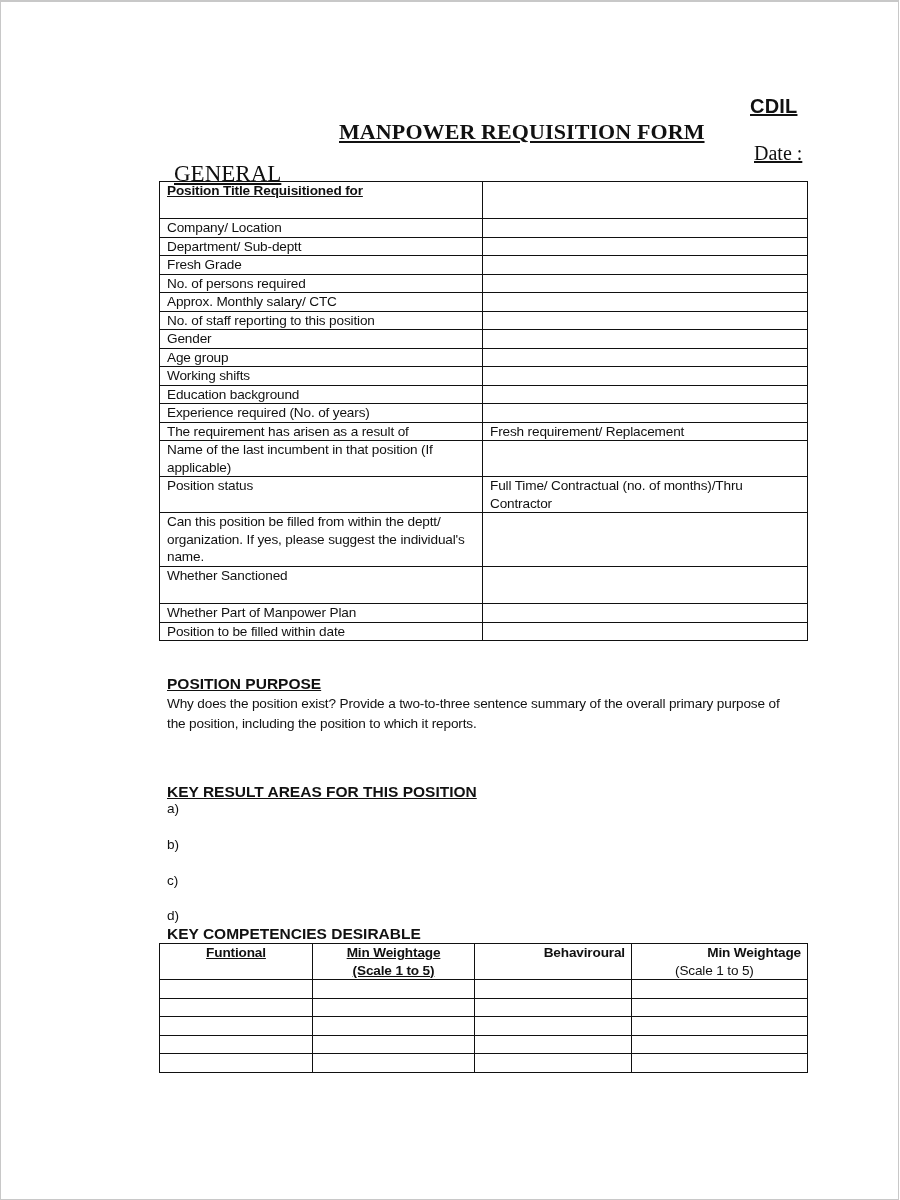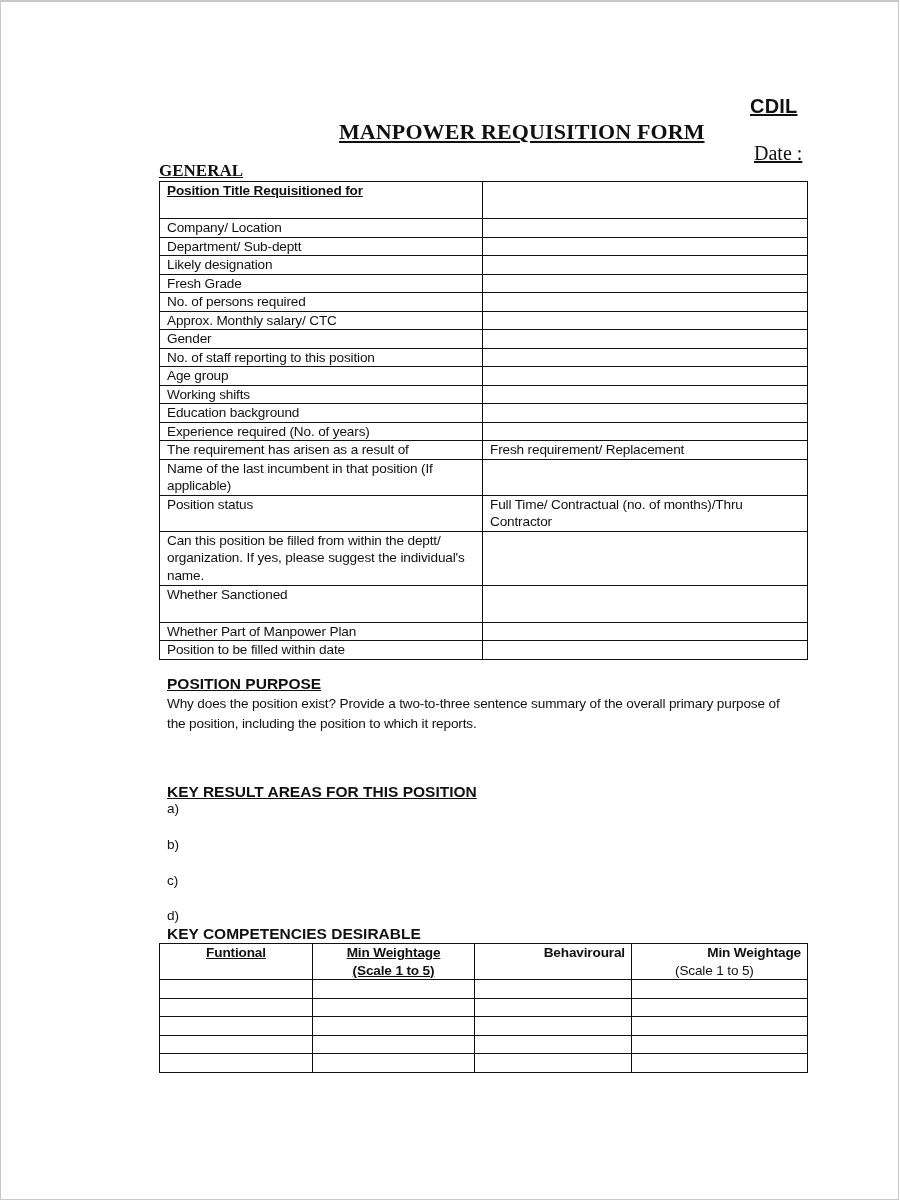--- a/index.html
+++ b/index.html
@@ -2,21 +2,21 @@
 <html><head>
 <meta charset="utf-8">
 <style>
   html, body { margin:0; padding:0; }
   body { width:900px; height:1200px; background:#ffffff; position:relative; overflow:hidden; font-family:"Liberation Sans", sans-serif; color:#111; }
   .page-border { position:absolute; left:0; top:0; width:897px; height:1197px; border:1.5px solid #c8c8c8; border-top-width:2px; }
   .abs { position:absolute; }
   .company { left:750px; top:95px; font-family:"Liberation Sans", sans-serif; font-weight:bold; font-size:20px; text-decoration:underline; letter-spacing:0.2px; }
   .title { left:339px; top:119px; font-family:"Liberation Serif", serif; font-weight:bold; font-size:22px; text-decoration:underline; letter-spacing:0.1px; }
   .date { left:754px; top:142px; font-family:"Liberation Serif", serif; font-size:20px; text-decoration:underline; }
-  .general { left:159px; top:161px; font-family:"Liberation Serif", serif; font-weight:bold; font-size:17px; text-decoration:underline; }
+  .general { left:174px; top:161px; font-family:"Liberation Serif", serif; font-weight:normal; font-size:23px; text-decoration:underline; }
 
   table.grid { position:absolute; border-collapse:collapse; table-layout:fixed; }
   table.grid td { border:1.6px solid #111; padding:0 7px; font-size:13.6px; line-height:17.5px; vertical-align:top; overflow:hidden; letter-spacing:-0.15px; }
   table.general-table { left:159px; top:181px; width:648px; }
   .ul { text-decoration:underline; font-weight:bold;text-align:center; }
 
   .sec-head { font-weight:bold; font-size:15.5px; text-decoration:underline; }
   .purpose-head { left:167px; top:675px; }
   .purpose-text { left:167px; top:694px; width:630px; font-size:13.6px; line-height:20px; letter-spacing:-0.15px; }
   .kra-head { left:167px; top:783px; }
@@ -50,41 +50,37 @@
       </tr>
       <tr style="height: 18.5px;">
         <td><span>Company/ Location</span></td>
         <td></td>
       </tr>
       <tr style="height: 18.5px;">
         <td><span>Department/ Sub-deptt</span></td>
         <td></td>
       </tr>
       <tr style="height: 18.5px;">
-        <td><span>Likely designation</span></td>
-        <td></td>
-      </tr>
-      <tr style="height: 18.5px;">
         <td><span>Fresh Grade</span></td>
         <td></td>
       </tr>
       <tr style="height: 18.5px;">
         <td><span>No. of persons required</span></td>
         <td></td>
       </tr>
       <tr style="height: 18px;">
         <td><span>Approx. Monthly salary/ CTC</span></td>
         <td></td>
       </tr>
       <tr style="height: 18.5px;">
-        <td><span>Gender</span></td>
+        <td><span>No. of staff reporting to this position</span></td>
         <td></td>
       </tr>
       <tr style="height: 18.5px;">
-        <td><span>No. of staff reporting to this position</span></td>
+        <td><span>Gender</span></td>
         <td></td>
       </tr>
       <tr style="height: 18.5px;">
         <td><span>Age group</span></td>
         <td></td>
       </tr>
       <tr style="height: 18px;">
         <td><span>Working shifts</span></td>
         <td></td>
       </tr>

